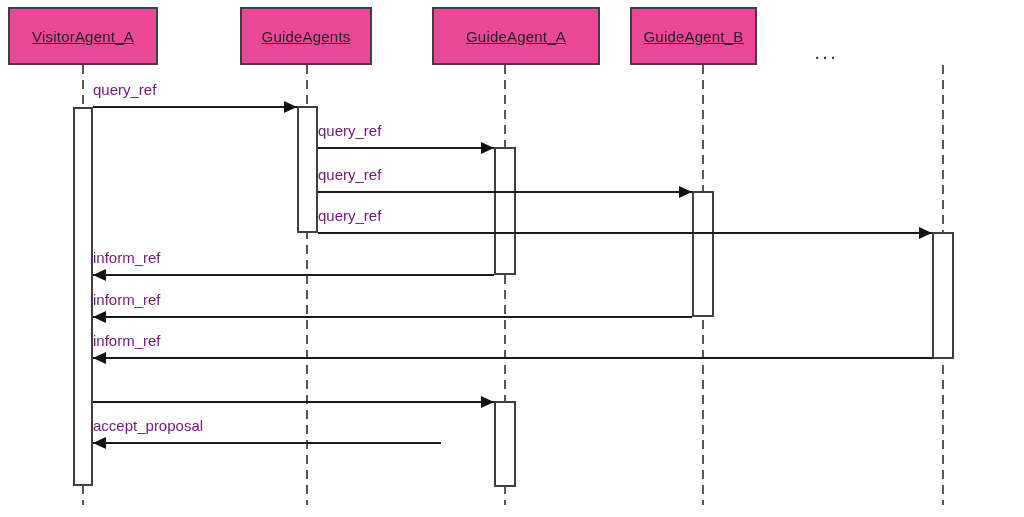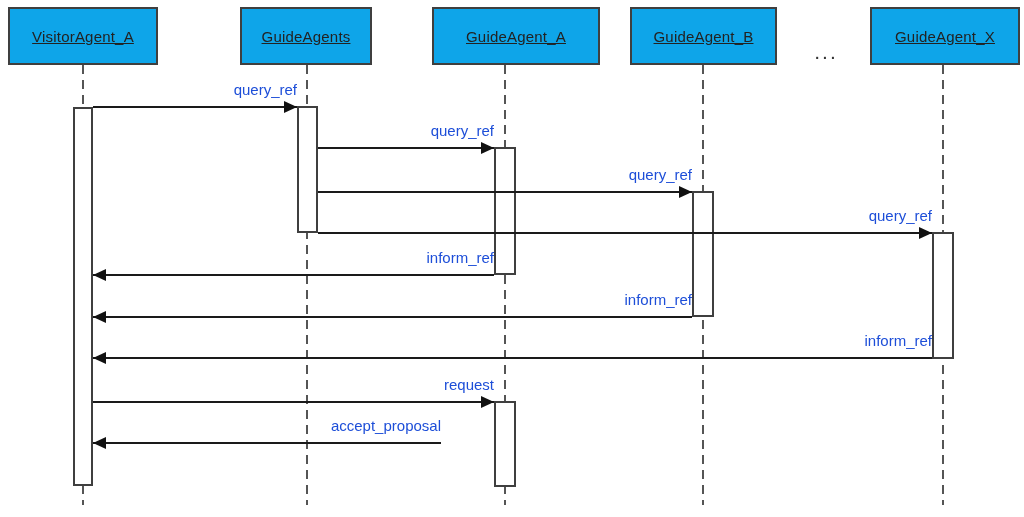--- a/index.html
+++ b/index.html
@@ -6,21 +6,21 @@
   #canvas{
     position:relative;
     width:1024px;height:517px;
     background:#ffffff;
     font-family:"Liberation Sans", sans-serif;
     overflow:hidden;
   }
   
   .head{
     position:absolute;top:7px;height:58px;
-    border:2px solid #3f3f3f;background:#0ea5e9;
+    border:2px solid #3f3f3f;background:#ec4899;
     box-sizing:border-box;
     display:flex;align-items:center;justify-content:center;
     z-index:2;
   }
   .head span{
     font-size:15px;color:#222;text-decoration:underline;
     white-space:nowrap;letter-spacing:0.2px;
   }
   
   .life{
@@ -34,21 +34,21 @@
     box-sizing:border-box;z-index:3;
   }
   
   .msg{
     position:absolute;height:28px;
     border-bottom:2px solid #1a1a1a;
     box-sizing:content-box;z-index:4;
   }
   .msg .lbl{
     position:absolute;bottom:8px;left:0;width:100%;
-    text-align:right;font-size:15px;color:#1d4ed8;white-space:nowrap;
+    text-align:left;font-size:15px;color:#701a75;white-space:nowrap;
   }
   .arr{position:absolute;width:0;height:0;bottom:-7px;}
   .arr-r{right:0;border-top:6px solid transparent;border-bottom:6px solid transparent;border-left:13px solid #111;}
   .arr-l{left:0;border-top:6px solid transparent;border-bottom:6px solid transparent;border-right:13px solid #111;}
   .dots{
     position:absolute;left:806px;top:38px;width:40px;
     font-size:21px;line-height:28px;letter-spacing:2px;color:#333;
     text-align:center;z-index:2;
   }
 </style>
@@ -59,25 +59,22 @@
 
   <div class="head" style="left:8px;width:150px;">
     <span>VisitorAgent_A</span>
   </div>
   <div class="head" style="left:240px;width:132px;">
     <span>GuideAgents</span>
   </div>
   <div class="head" style="left:432px;width:168px;">
     <span>GuideAgent_A</span>
   </div>
-  <div class="head" style="left:630px;width:147px;">
+  <div class="head" style="left:630px;width:127px;">
     <span>GuideAgent_B</span>
-  </div>
-  <div class="head" style="left:870px;width:150px;">
-    <span>GuideAgent_X</span>
   </div>
 
   <div class="dots">...</div>
 
   <div class="life" style="left:82px;"></div>
   <div class="life" style="left:306px;"></div>
   <div class="life" style="left:504px;"></div>
   <div class="life" style="left:702px;"></div>
   <div class="life" style="left:942px;"></div>
 
@@ -117,21 +114,20 @@
     <span class="lbl">inform_ref</span>
     <span class="arr arr-l"></span>
   </div>
 
   <div class="msg" style="left:93px;top:329px;width:839px;">
     <span class="lbl">inform_ref</span>
     <span class="arr arr-l"></span>
   </div>
 
   <div class="msg" style="left:93px;top:373px;width:401px;">
-    <span class="lbl">request</span>
     <span class="arr arr-r"></span>
   </div>
 
   <div class="msg" style="left:93px;top:414px;width:348px;">
     <span class="lbl">accept_proposal</span>
     <span class="arr arr-l"></span>
   </div>
 
 </div>
 

